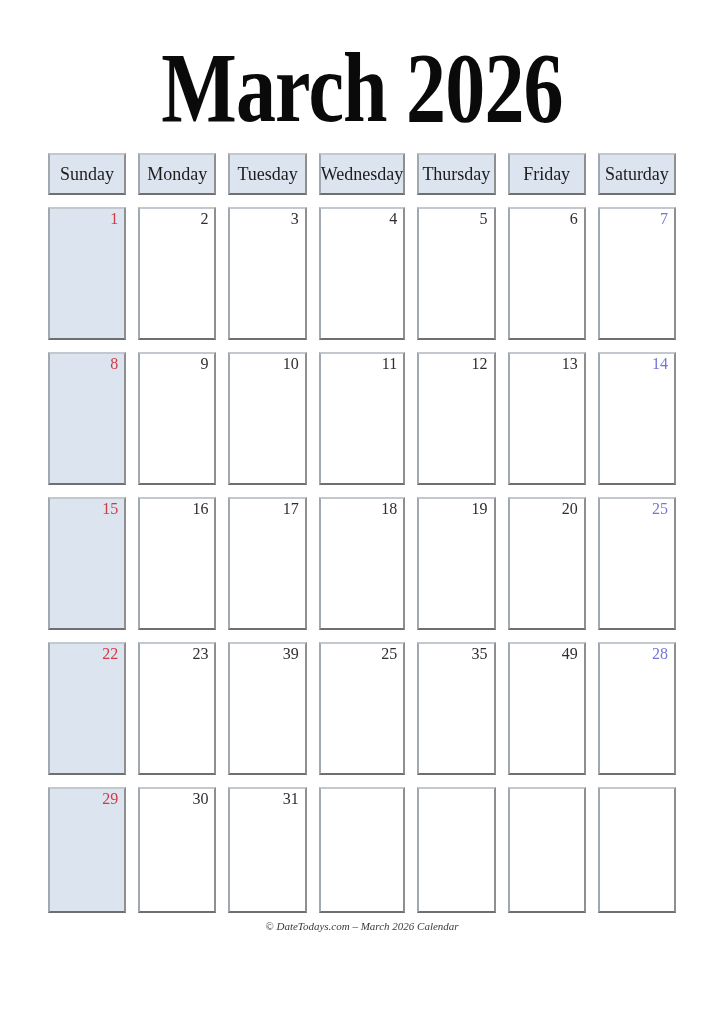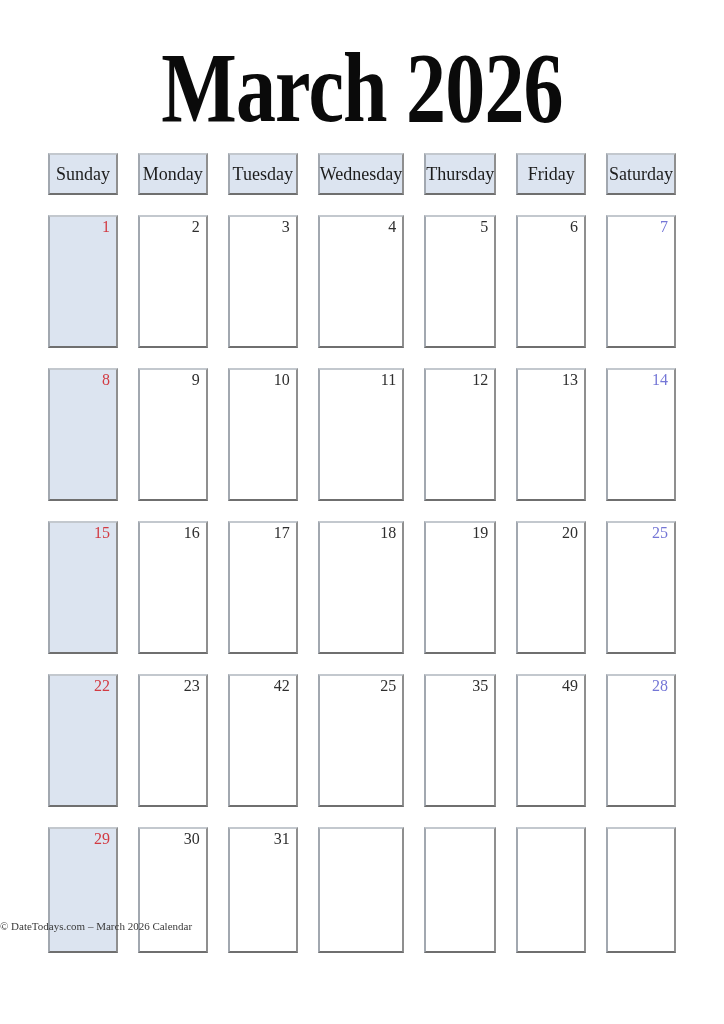--- a/index.html
+++ b/index.html
@@ -28,21 +28,21 @@
     transform-origin: 50% 50%;
   }
   .calendar-grid {
     position: absolute;
     left: 48px;
     top: 153px;
     width: 628px;
     display: grid;
     grid-template-columns: repeat(7, 1fr);
     grid-template-rows: 42px 133px 133px 133px 133px 126px;
-    gap: 20px;
+    gap: 12px;
   }
   .hcell, .dcell {
     box-sizing: border-box;
     background: #ffffff;
     border-style: solid;
     border-width: 2px;
     border-color: #c3c8ce #8f8f8f #6f6f6f #a2a8b0;
   }
   .hcell {
     background: var(--highlight-bg, #dce4f0);
@@ -61,23 +61,24 @@
     color: var(--weekday-text, #2e2e2e);
   }
   .dcell.sun { background: var(--highlight-bg, #dce4f0); }
   .dcell.sun .num { color: var(--sunday-text, #dd3a3d); }
   .dcell.sat .num { color: var(--saturday-text, #7476d6); }
   .footer-credit {
     position: absolute;
     top: 920px;
     left: 0;
     width: 724px;
-    text-align: left;
+    text-align: center;
     font-size: 11px;
     color: #3a3a3a;
+    font-style: italic;
   }
 </style>
 </head>
 <body>
 
 <h1 class="page-title">March 2026</h1>
 
 <div class="calendar-grid">
     <div class="hcell">
       <span>Sunday</span>
@@ -163,21 +164,21 @@
     <div class="dcell sat">
       <span class="num">25</span>
     </div>
     <div class="dcell sun">
       <span class="num">22</span>
     </div>
     <div class="dcell">
       <span class="num">23</span>
     </div>
     <div class="dcell">
-      <span class="num">42</span>
+      <span class="num">39</span>
     </div>
     <div class="dcell">
       <span class="num">25</span>
     </div>
     <div class="dcell">
       <span class="num">35</span>
     </div>
     <div class="dcell">
       <span class="num">49</span>
     </div>

